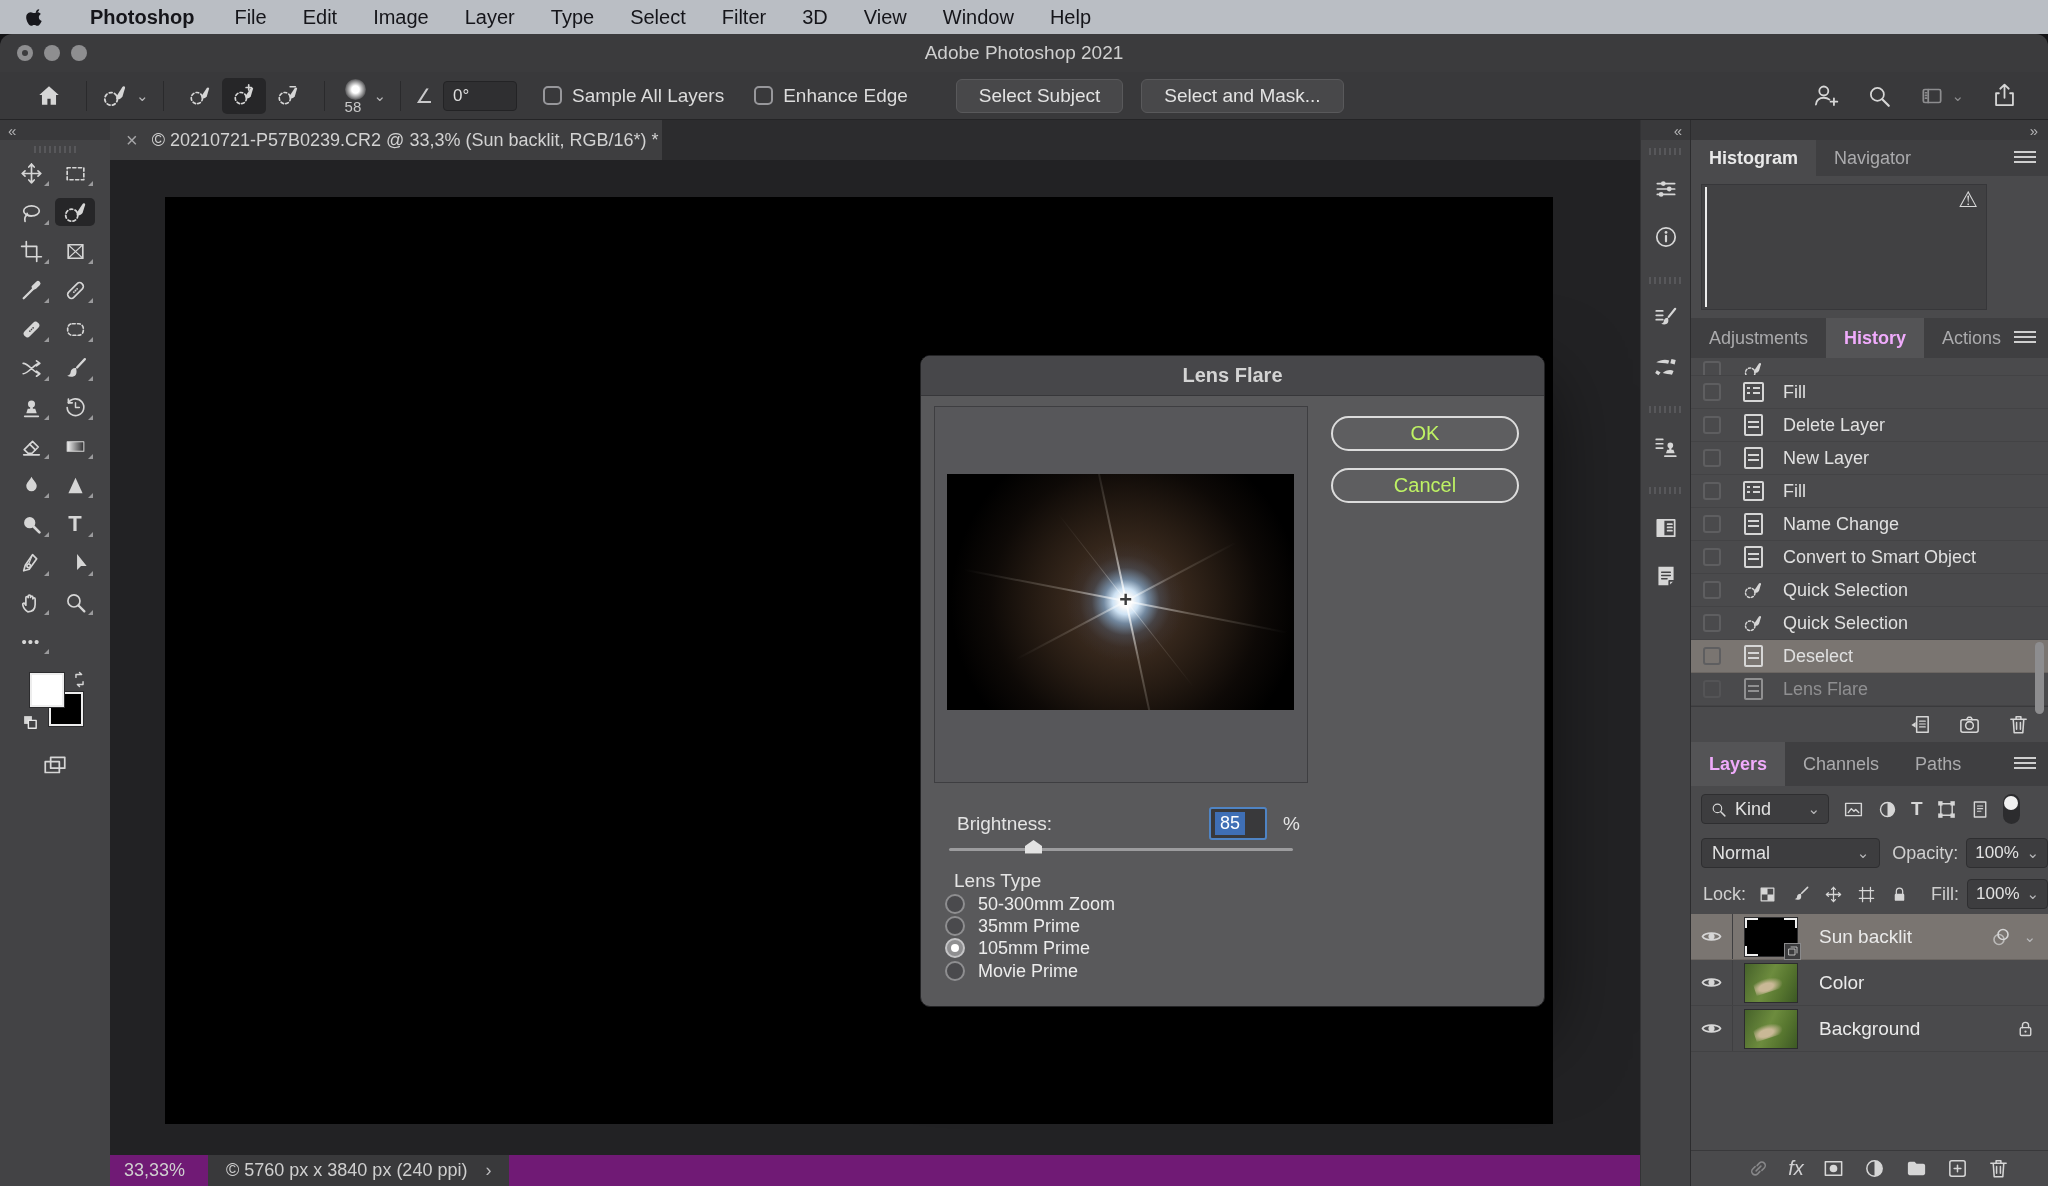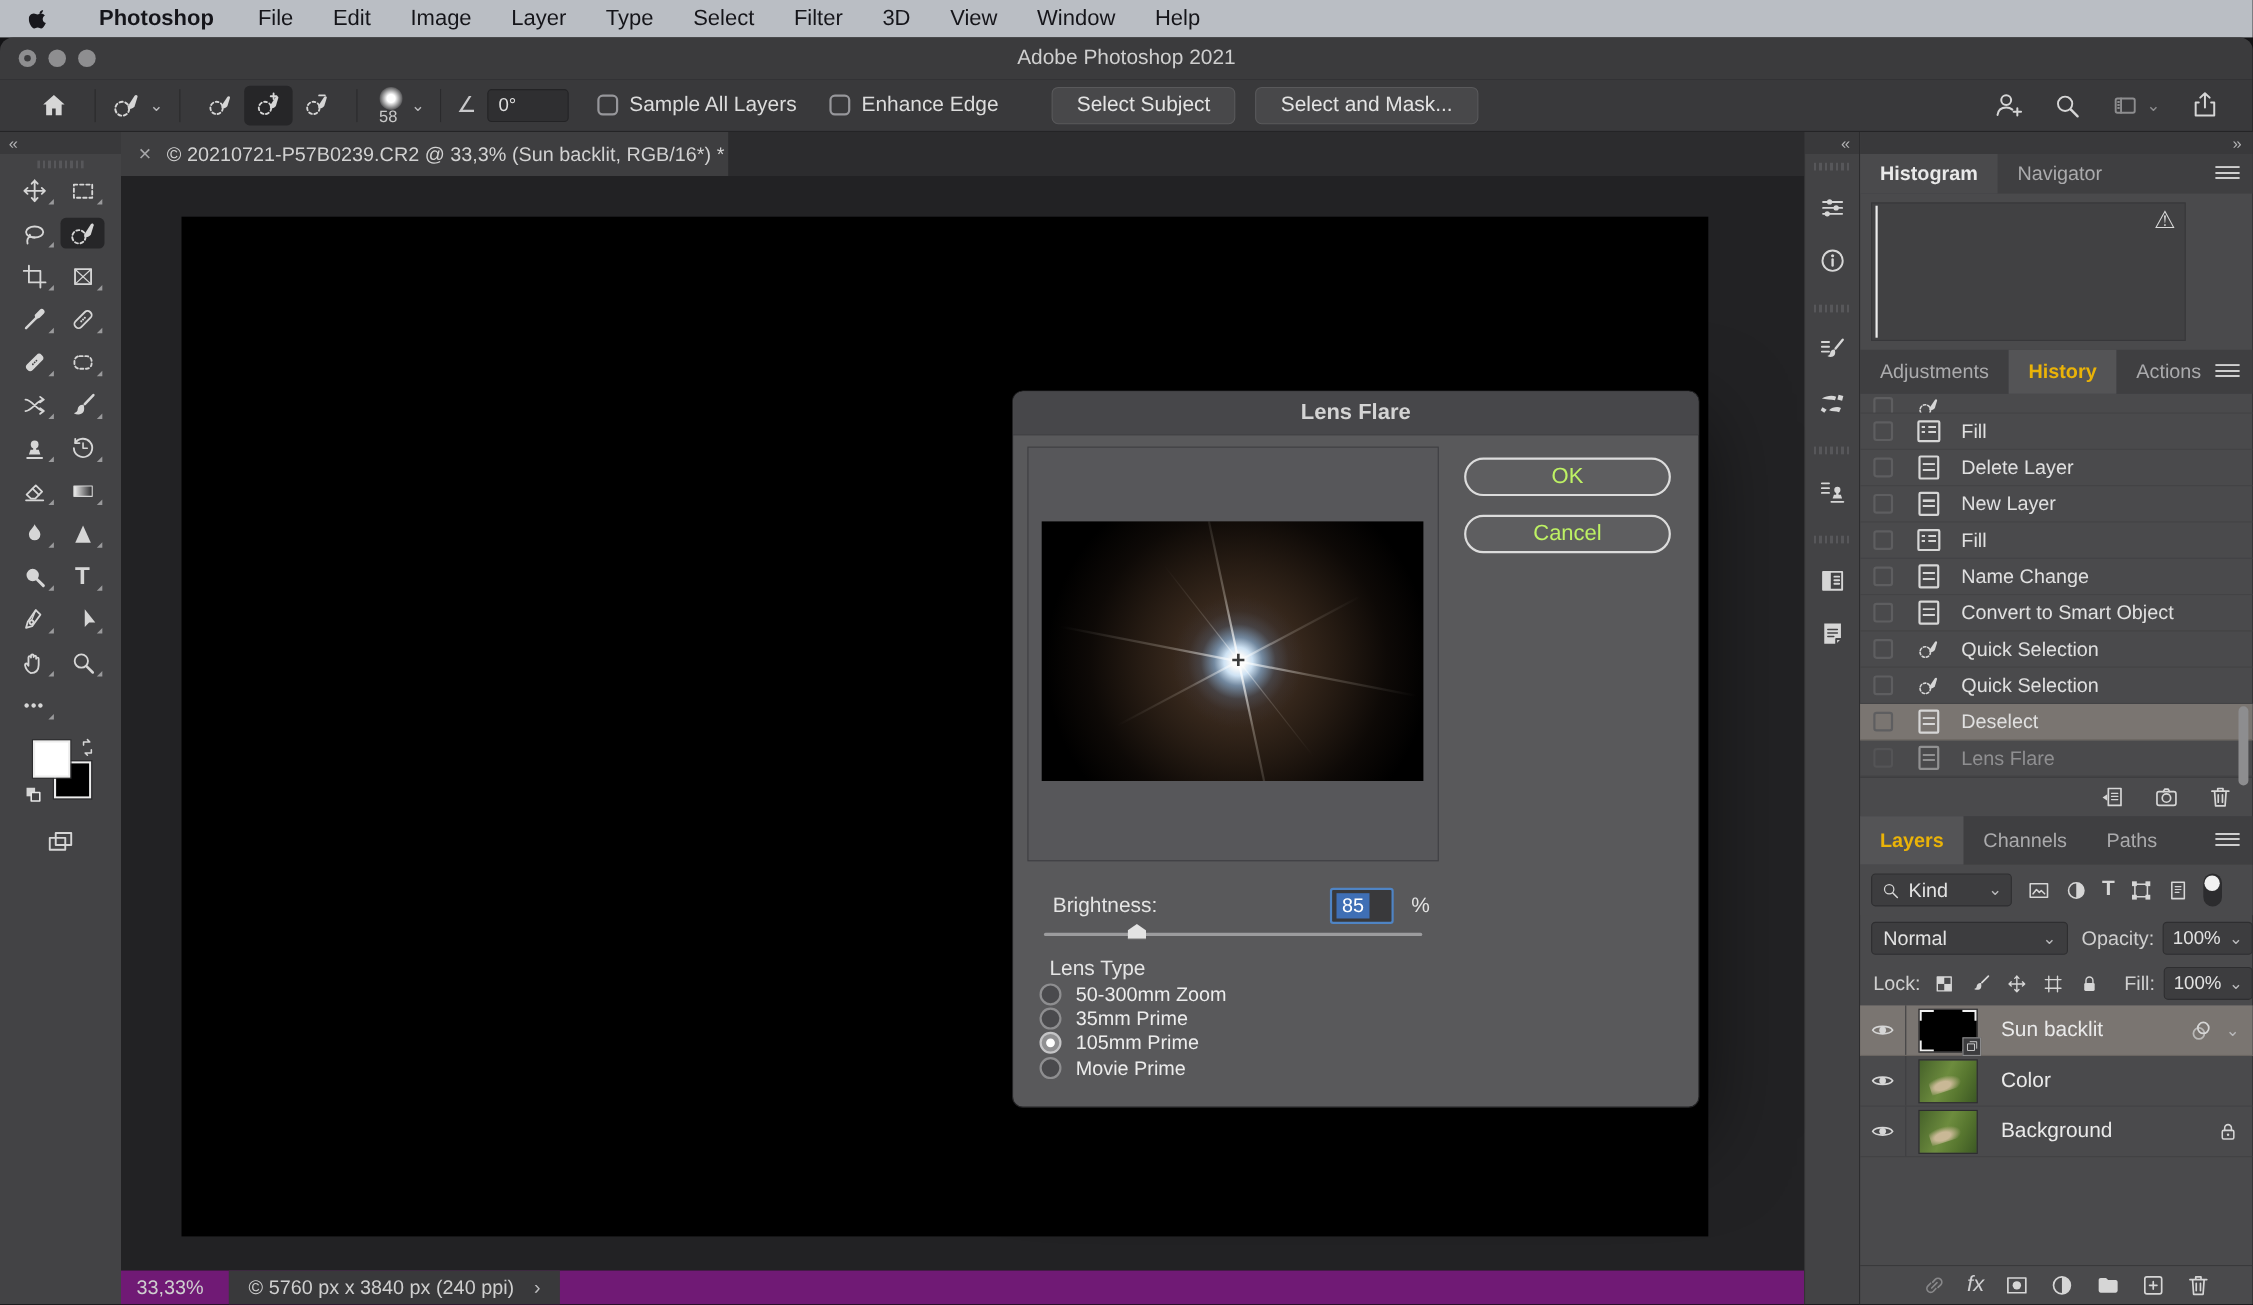--- a/index.html
+++ b/index.html
@@ -74,21 +74,21 @@
   .dockstack { display:flex; flex-direction:column; align-items:center; }
   .dockstack .grip { width:34px; align-self:center; margin:8px 0 10px; }
   .dicon { margin:11px 0; }
 
   
   .panels { left:1690px; top:120px; width:358px; height:1066px; background:#4a4a4c; border-left:1px solid #2c2c2e; }
   .phead { height:20px; background:#39393b; display:flex; align-items:center; justify-content:flex-end; padding:0 10px; font-size:15px; color:#b4b4b6; }
   .tabsrow { height:36px; background:#3f3f41; display:flex; align-items:stretch; position:relative; }
   .ptab { display:flex; align-items:center; padding:0 18px; font-size:18px; color:#ababad; }
   .ptab.active { background:#4a4a4c; color:#e9e9e9; font-weight:bold; }
-  .ptab.activeL { background:#545456; color:#eab308; font-weight:bold; }
+  .ptab.activeL { background:#545456; color:#f0abfc; font-weight:bold; }
   .burger { position:absolute; right:12px; top:50%; transform:translateY(-50%); width:22px; height:14px; background:repeating-linear-gradient(#cfcfcf 0 2px,transparent 2px 5px); }
   .histobody { height:142px; position:relative; }
   .histobox { position:absolute; left:10px; top:8px; width:286px; height:126px; background:#414143; border:1px solid #37373a; }
   .histoline { position:absolute; left:3px; top:2px; bottom:2px; width:2px; background:#ececec; }
   .histowarn { position:absolute; right:8px; top:2px; font-size:22px; color:#dadada; }
   .midtabs { height:40px; }
 
   .histlist { position:relative; }
   .hrow { height:33px; display:flex; align-items:center; border-bottom:1px solid #434345; }
   .hrow.partial { height:18px; overflow:hidden; align-items:flex-end; }

